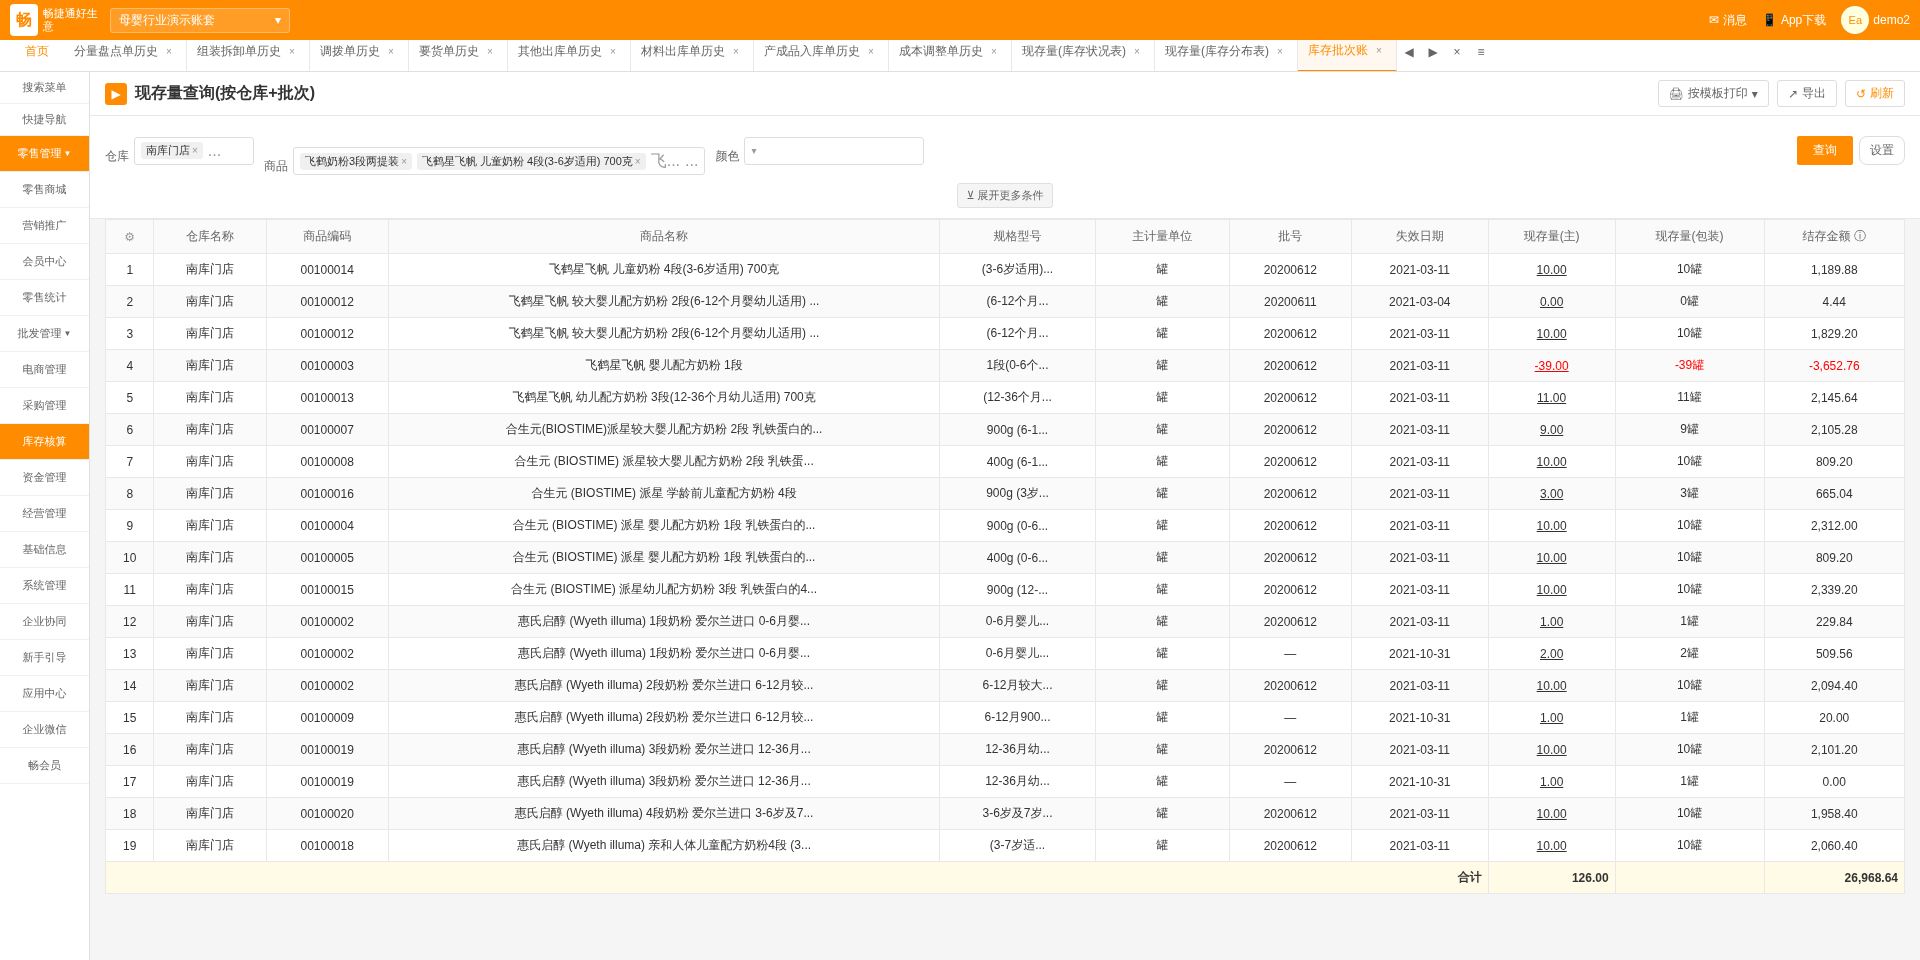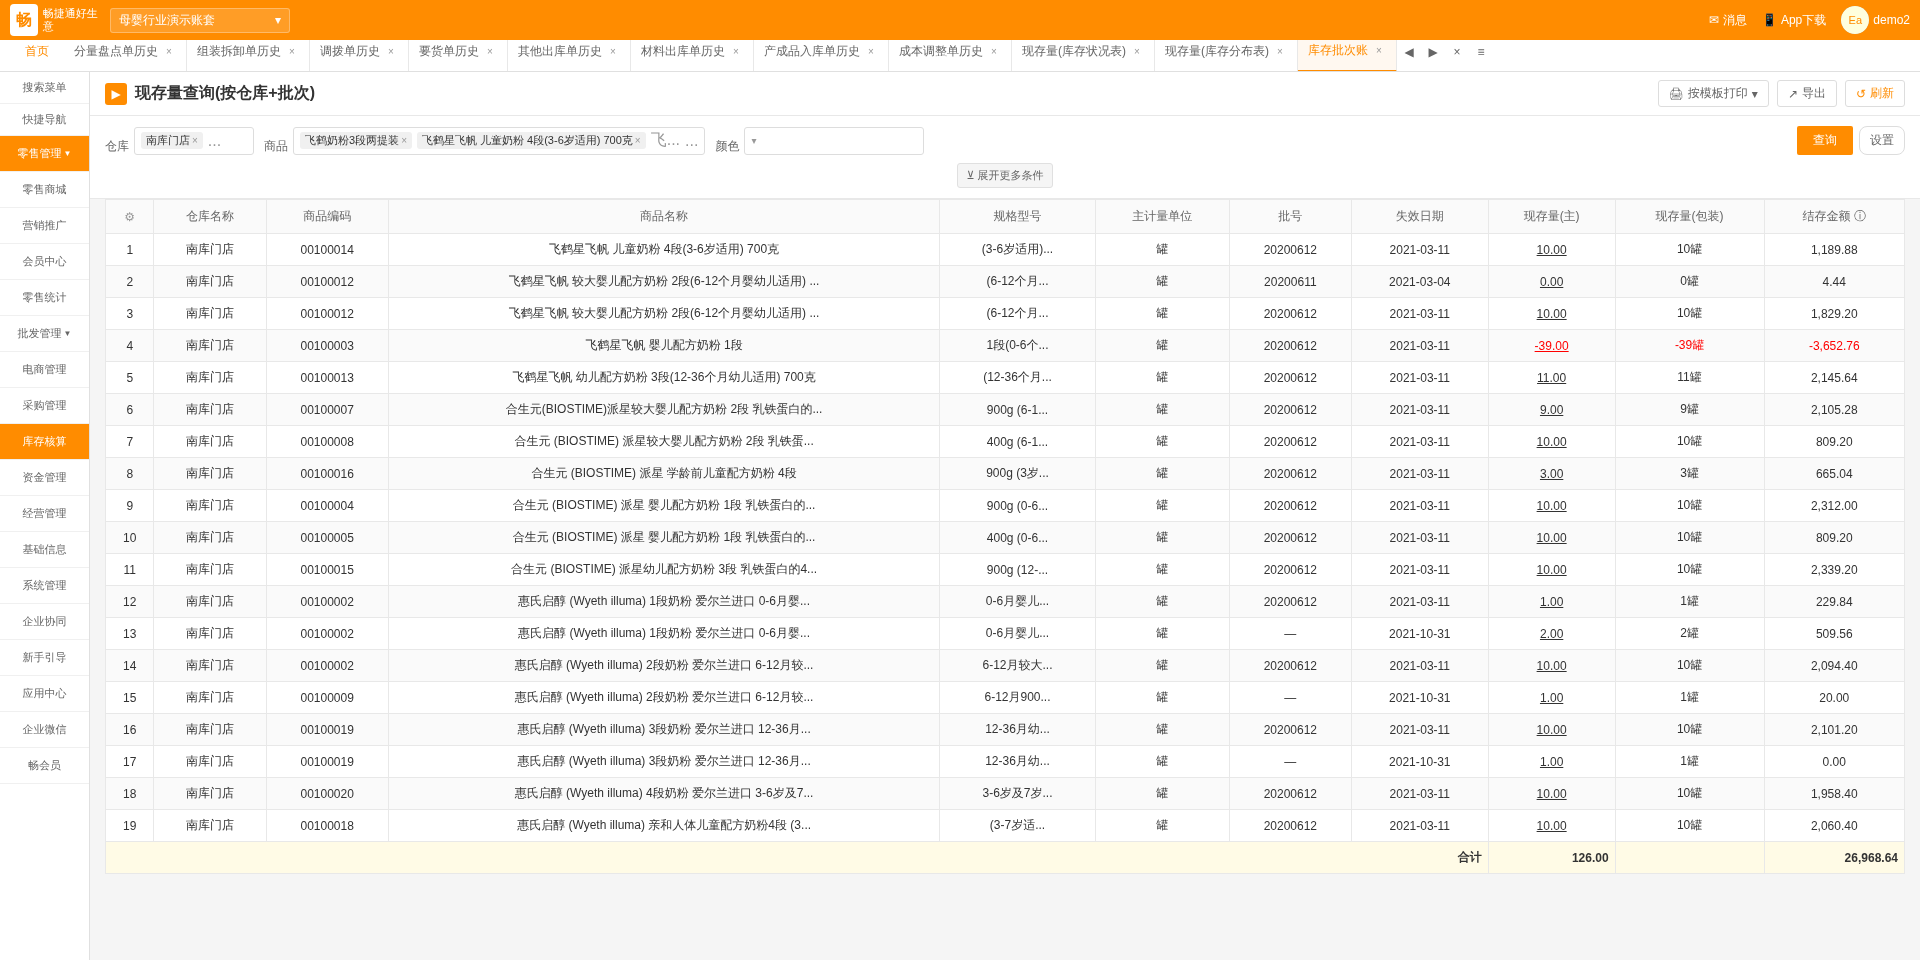--- a/index.html
+++ b/index.html
@@ -254,21 +254,21 @@
             <div class="filter-tag">
               <span>南库门店</span>
               <span class="tag-close">×</span>
             </div>
             <span class="filter-ellipsis">...</span>
           </div>
         </div>
 
         <div class="filter-item">
           <span class="filter-label">商品</span>
-          <div class="filter-tag-group" style="min-width:380px;">
+          <div class="filter-tag-group" style="min-width:380px;margin-top:21px;">
             <div class="filter-tag">
               <span>飞鹤奶粉3段两提装</span>
               <span class="tag-close">×</span>
             </div>
             <div class="filter-tag">
               <span>飞鹤星飞帆 儿童奶粉 4段(3-6岁适用) 700克</span>
               <span class="tag-close">×</span>
             </div>
             <span class="filter-ellipsis">飞...</span>
             <span class="filter-ellipsis">...</span>

